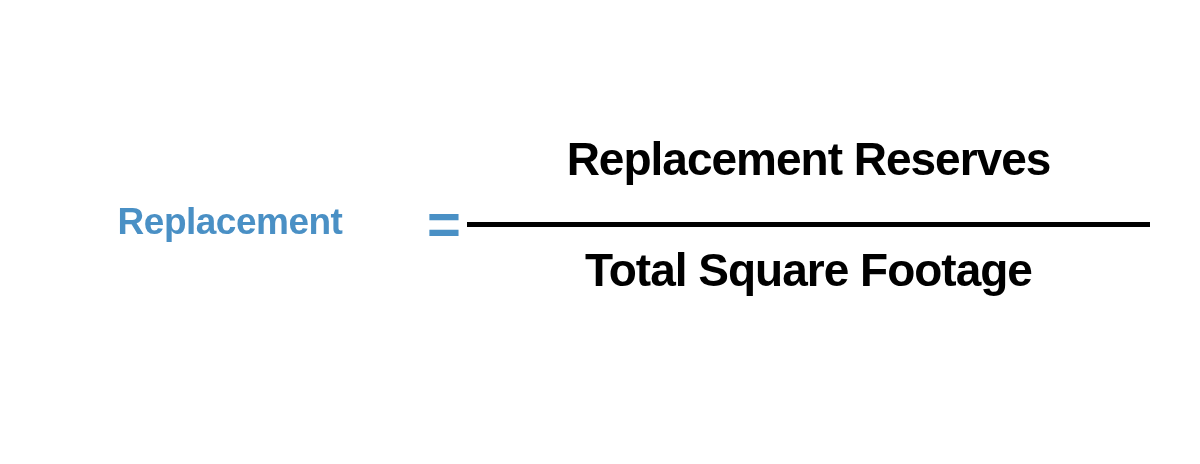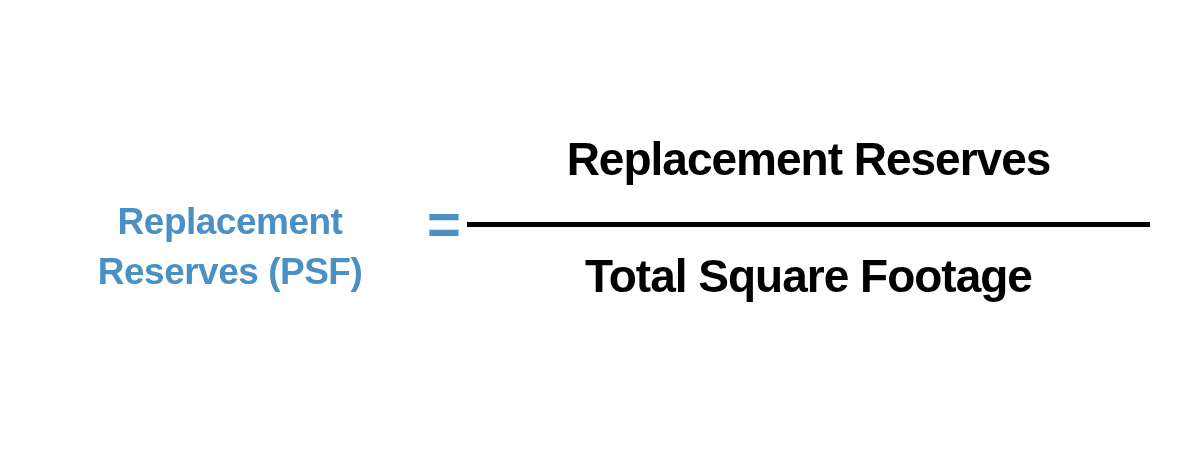--- a/index.html
+++ b/index.html
@@ -66,31 +66,30 @@
     text-align: center;
   }
   .fraction-line {
     width: 100%;
     height: 5px;
     margin-top: 38px;
     background: var(--text-black);
     border: none;
   }
   .fraction-denominator {
-    margin-top: 24px;
+    margin-top: 18px;
   }
 </style>
 </head>
 <body>
 
 <div class="formula-canvas">
 
   <div class="result-label">
     <div>Replacement</div>
-    <div>Reserves (PSF)</div>
   </div>
 
   <div class="equals-sign">=</div>
 
   <div class="fraction">
     <div class="fraction-numerator">Replacement Reserves</div>
     <div class="fraction-line"></div>
     <div class="fraction-denominator">Total Square Footage</div>
   </div>
 

